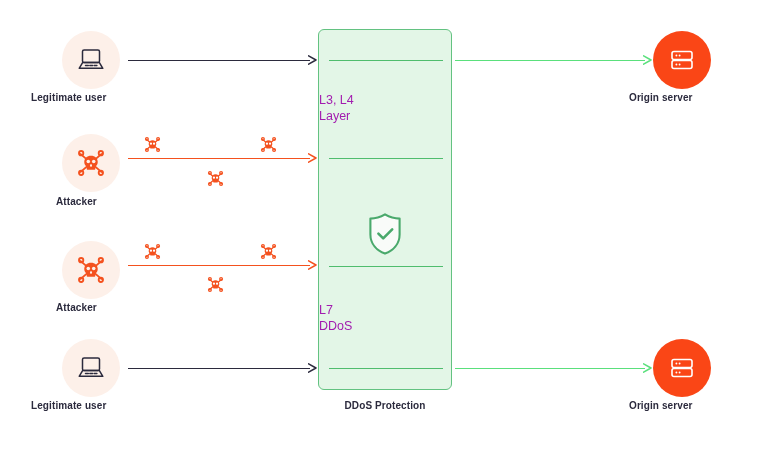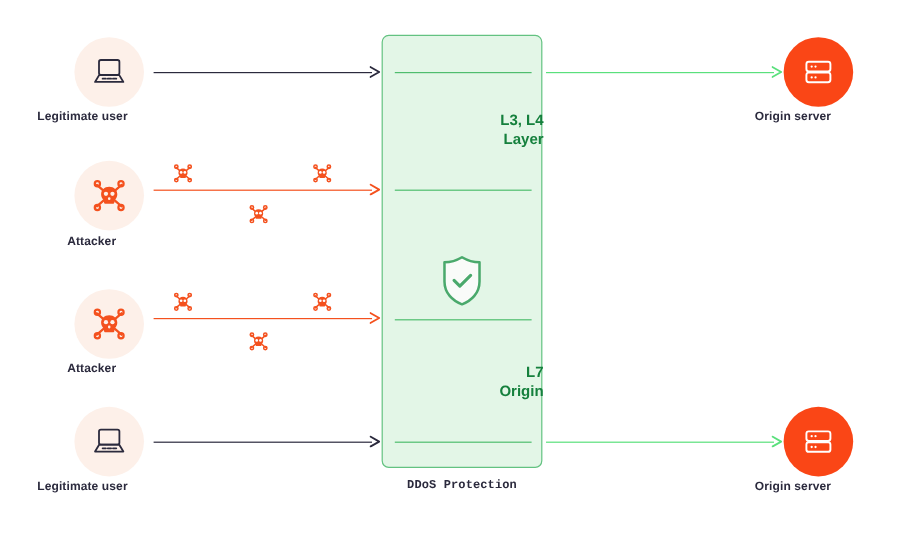--- a/index.html
+++ b/index.html
@@ -60,24 +60,24 @@
     position: absolute;
     left: 10px;
     width: 114px;
     height: 0;
     border-top: 1.4px solid #4fbd6e;
   }
   .layer-text {
     position: absolute;
     left: 0;
     width: 134px;
-    text-align: right;
+    text-align: left;
     font-size: 12.5px;
-    font-weight: bold;
-    color: #15803d;
+    font-weight: normal;
+    color: #a21caf;
     line-height: 16px;
     white-space: pre-line;
   }
   #shield-icon-wrap {
     position: absolute;
     left: 50%;
     transform: translateX(-50%);
     top: 182px;
   }
 
@@ -334,18 +334,18 @@
 Layer</div>
 
     <div id="shield-icon-wrap">
       <svg width="38" height="44" viewBox="0 0 38 44">
         <path d="M19 2.4 C13.6 5.6 8.8 6.6 4.4 6.6 V22.5 C4.4 32.2 11.1 38.6 19 41.6 C26.9 38.6 33.6 32.2 33.6 22.5 V6.6 C29.2 6.6 24.4 5.6 19 2.4 Z" fill="#f9fbf9" stroke="#4aa96c" stroke-width="2.1" stroke-linejoin="round"></path>
         <path d="M12.4 21.6 L17.2 26.4 L26.2 17.4" fill="none" stroke="#4aa96c" stroke-width="2.6" stroke-linecap="round" stroke-linejoin="round"></path>
       </svg>
     </div>
 
     <div class="layer-text" style="top:272px;">L7
-Origin</div>
-  </div>
-
-  <div class="node-label center" style="left:385px; top:400px;font-family:Liberation Mono, monospace;">DDoS Protection</div>
+DDoS</div>
+  </div>
+
+  <div class="node-label center" style="left:385px; top:400px;">DDoS Protection</div>
 
 </div>
 
 </body></html>

